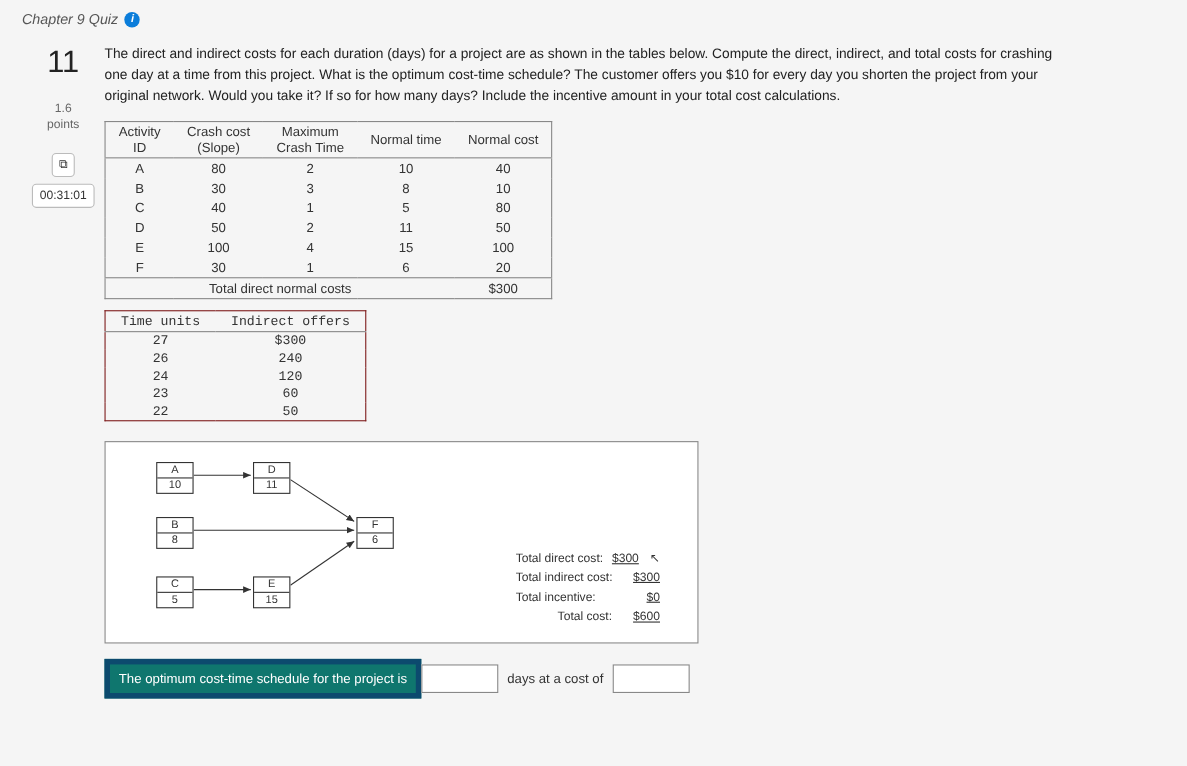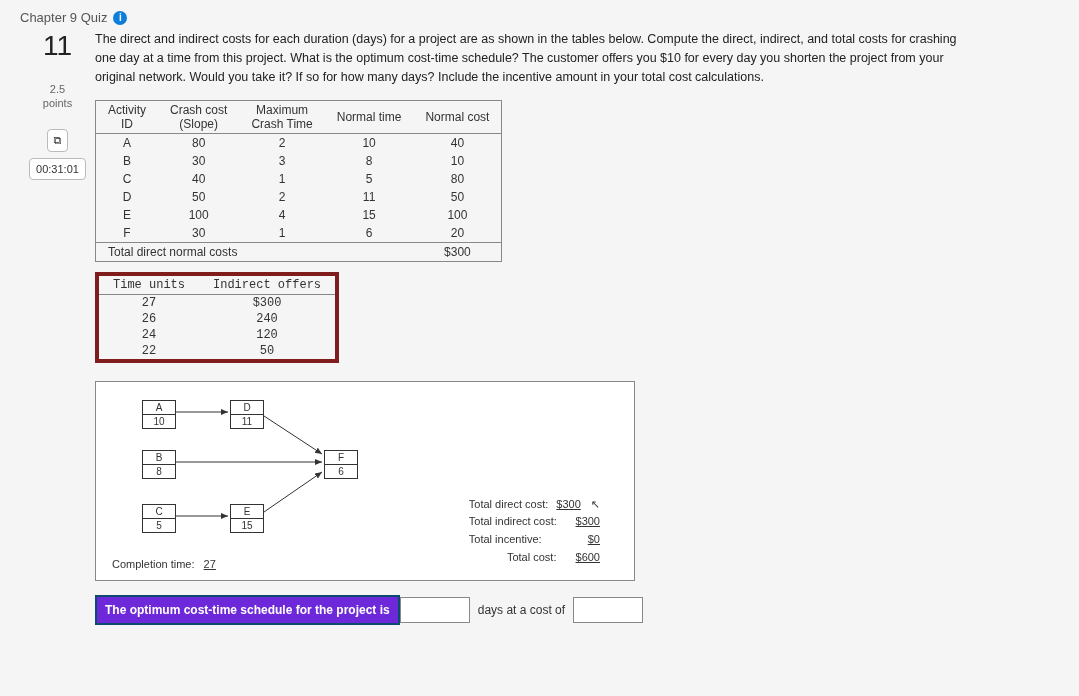--- a/index.html
+++ b/index.html
@@ -5,39 +5,39 @@
   * { box-sizing: border-box; }
   body {
     margin: 0;
     padding: 10px 20px;
     font-family: Arial, Helvetica, sans-serif;
     font-size: 12px;
     background: #f5f5f5;
     color: #333;
     width: 1079px;
   }
-  .chapter-header { font-size: 13px; color: #555; margin-bottom: 5px; display:flex; align-items:center; gap:6px;}
+  .chapter-header { font-size: 13px; color: #555; margin-bottom: 15px; display:flex; align-items:center; gap:6px;font-style:italic;}
   .info-circle { display:inline-flex; width:14px; height:14px; border-radius:50%; background:#0b7dda; color:#fff; font-size:10px; align-items:center; justify-content:center; font-weight:bold;}
   .main-row { display: flex; }
   .left-col { width: 75px; flex-shrink:0; text-align:center; }
   .qnum { font-size: 28px; font-weight: 300; color:#222; margin-bottom:20px;}
   .points-block { font-size:11px; color:#666; line-height:1.3; margin-bottom:12px;}
   .ref-box, .timer-box {
     border:1px solid #bbb; border-radius:4px; padding:4px 6px; font-size:11px;
     display:inline-block; margin-top:6px; background:#fff;
   }
   .content-col { flex:1; }
   .prompt { font-size:12.5px; line-height:1.5; color:#222; margin-bottom:14px; max-width:880px;}
   table.data { border-collapse: collapse; font-size:12px; }
   table.data th, table.data td { padding:2px 12px; text-align:center; }
   table.crash-table { border:1px solid #888; }
   table.crash-table th { border-bottom:1px solid #888; font-weight:normal;}
   table.crash-table td { }
   .tot-row td { border-top:1px solid #888; }
-  table.indirect { border:4px solid #7f1d1d; margin-top:10px; font-family: 'Courier New', monospace; font-size:12px;}
+  table.indirect { border:1px solid #7f1d1d; margin-top:10px; font-family: 'Courier New', monospace; font-size:12px;}
   table.indirect th { border-bottom:1px solid #888; padding:2px 14px; font-weight:normal;}
   table.indirect td { padding:1px 14px; text-align:center;}
   .diagram-wrap {
     border:1px solid #888; margin-top:18px; padding:12px 16px 10px 16px;
     width:540px; position:relative; background:#fff;
   }
   .net { position:relative; height:160px; }
   .node {
     position:absolute; width:34px; border:1px solid #333; text-align:center;
     font-size:10px; background:#fff;
@@ -45,37 +45,37 @@
   .node .lab { border-bottom:1px solid #333; padding:1px 0;}
   .node .dur { padding:1px 0;}
   svg.arrows { position:absolute; inset:0; width:100%; height:100%; }
   .comp-line { font-size:11px; margin-top:4px;}
   .comp-line .u { text-decoration:underline; margin-left:6px;}
   .totals-block { position:absolute; right:34px; bottom:14px; font-size:11px; line-height:1.6; text-align:left;}
   .totals-block .u { text-decoration:underline; }
   .totals-block .row { display:flex; justify-content:space-between; gap:8px;}
   .cursor { display:inline-block; margin-left:2px;}
   .answer-row { margin-top:14px; display:flex; align-items:center; gap:0; font-size:12px;}
-  .blue-box { background:#6d28d9; color:#fff; padding:6px 8px; border:2px solid #0c4a6e;font-weight:bold;}
+  .blue-box { background:#0f766e; color:#fff; padding:6px 8px; border:5px solid #0c4a6e;}
   .input-box { border:1px solid #888; width:70px; height:26px; background:#fff;}
   .mid-text { padding:0 8px;}
 </style>
 </head>
 <body>
 
 <div class="chapter-header">
   <span>Chapter 9 Quiz</span>
   <span class="info-circle">i</span>
 </div>
 
 <div class="main-row">
   <div class="left-col">
     <div class="qnum">11</div>
     <div class="points-block">
-      <div>2.5</div>
+      <div>1.6</div>
       <div>points</div>
     </div>
     <div class="ref-box">
       <span>⧉</span>
     </div>
     <div class="timer-box">00:31:01</div>
   </div>
 
   <div class="content-col">
     <div class="prompt">The direct and indirect costs for each duration (days) for a project are as shown in the tables below. Compute the direct, indirect, and total costs for crashing one day at a time from this project. What is the optimum cost-time schedule? The customer offers you $10 for every day you shorten the project from your original network. Would you take it? If so for how many days? Include the incentive amount in your total cost calculations.</div>
@@ -127,21 +127,21 @@
             <td>100</td>
           </tr>
         <tr>
             <td>F</td>
             <td>30</td>
             <td>1</td>
             <td>6</td>
             <td>20</td>
           </tr>
         <tr class="tot-row">
-          <td colspan="4" style="text-align:left;">Total direct normal costs</td>
+          <td colspan="4" style="text-align:center;">Total direct normal costs</td>
           <td>$300</td>
         </tr>
       </tbody>
     </table>
 
     <table class="data indirect">
       <thead>
           <tr>
         <th>Time units</th>
         <th>Indirect offers</th>
@@ -152,20 +152,24 @@
             <td>27</td>
             <td>$300</td>
           </tr>
         <tr>
             <td>26</td>
             <td>240</td>
           </tr>
         <tr>
             <td>24</td>
             <td>120</td>
+          </tr>
+        <tr>
+            <td>23</td>
+            <td>60</td>
           </tr>
         <tr>
             <td>22</td>
             <td>50</td>
           </tr>
       </tbody>
     </table>
 
     <div class="diagram-wrap">
       <div class="net">
@@ -199,24 +203,20 @@
           </div>
         <div class="node" style="left:30px; top:110px;">
             <div class="lab">C</div>
             <div class="dur">5</div>
           </div>
         <div class="node" style="left:118px; top:110px;">
             <div class="lab">E</div>
             <div class="dur">15</div>
           </div>
       </div>
-      <div class="comp-line">
-        <span>Completion time:</span>
-        <span class="u">27</span>
-      </div>
       <div class="totals-block">
         <div class="row">
             <span>Total direct cost:</span>
             <span class="u">$300</span>
             <span class="cursor">↖</span>
           </div>
         <div class="row">
             <span>Total indirect cost:</span>
             <span class="u">$300</span>
           </div>

